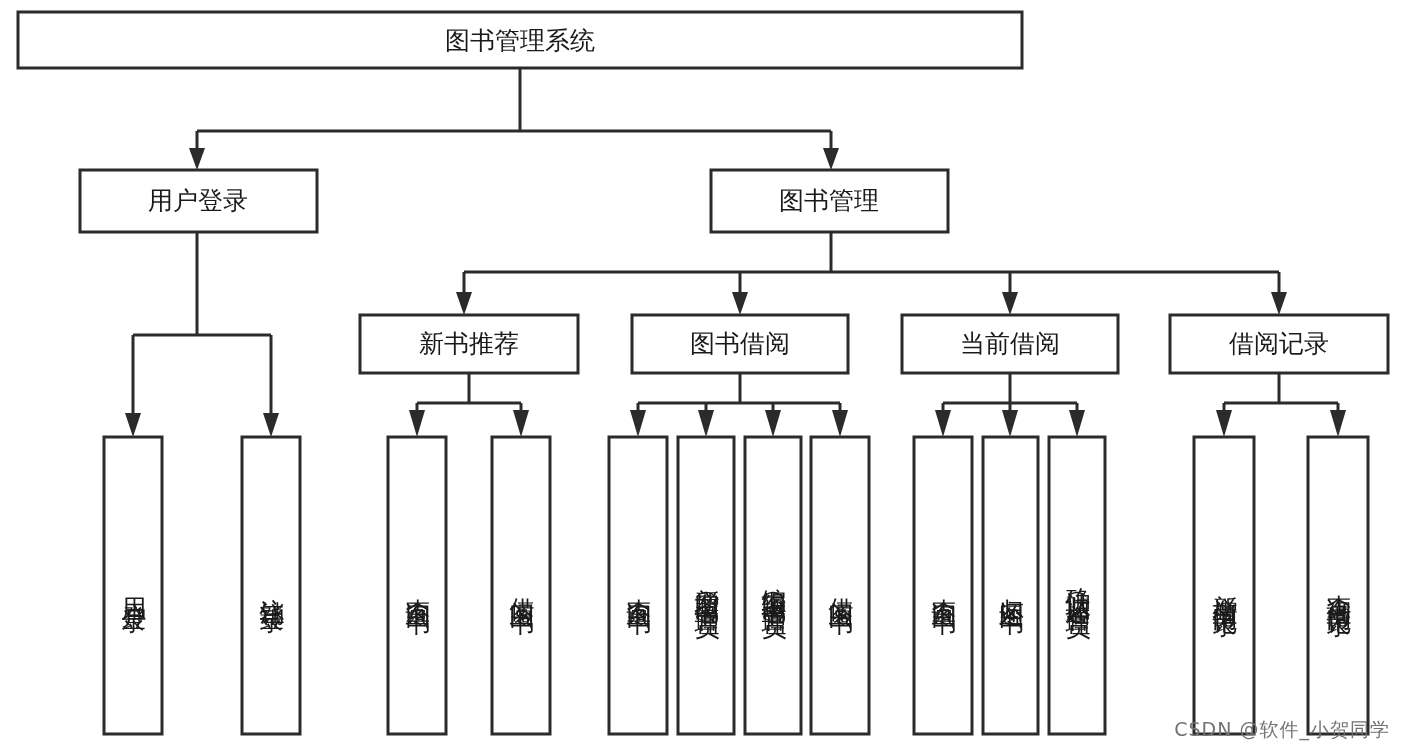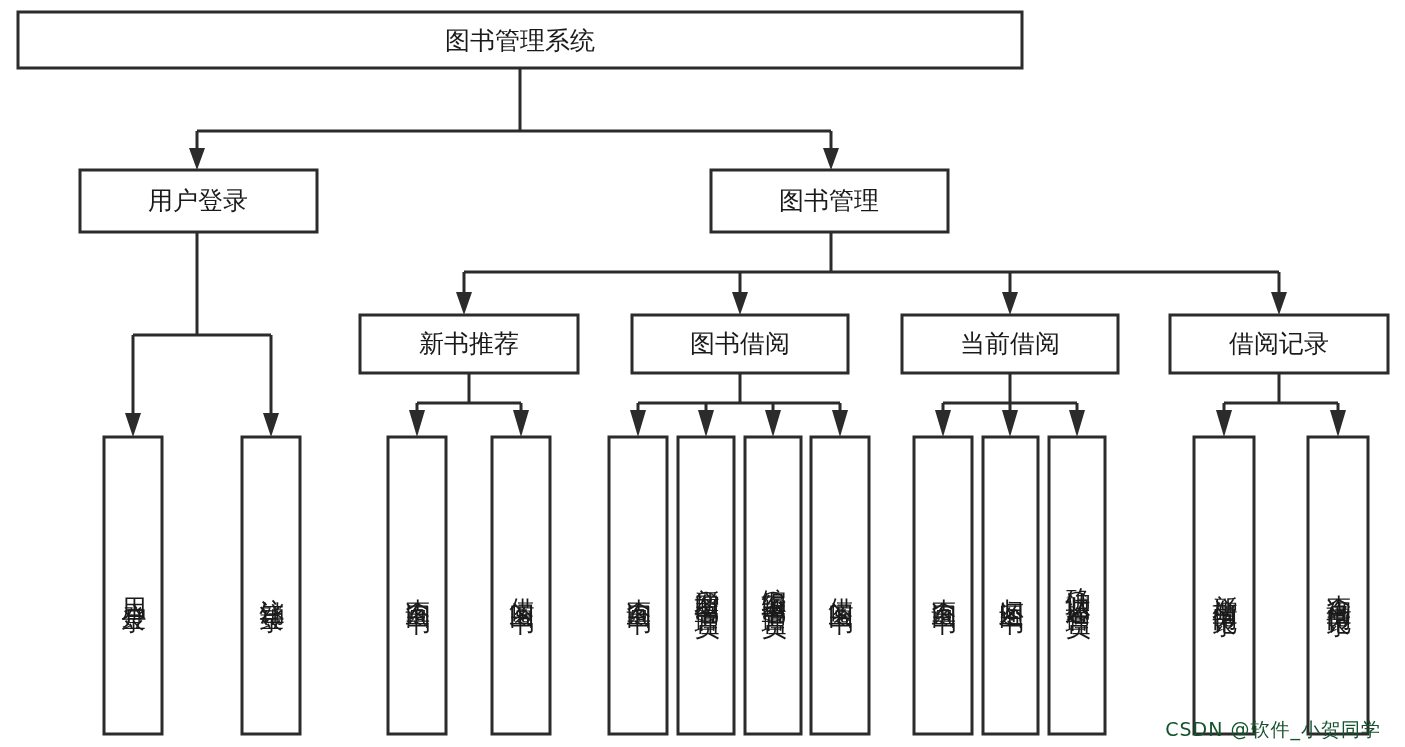--- a/index.html
+++ b/index.html
@@ -59,25 +59,25 @@
     font-family: "DejaVu Sans", "Liberation Sans", sans-serif;
     font-size: 25px;
     line-height: 1.15;
     letter-spacing: 4px;
     color: #1a1a1a;
     white-space: nowrap;
     pointer-events: none;
   }
   .watermark {
     position: absolute;
-    right: 24px;
+    right: 15px;
     bottom: 4px;
     font-family: "DejaVu Sans", "Liberation Sans", sans-serif;
     font-size: 19px;
-    color: #14532d;
+    color: #737373;
     letter-spacing: 1px;
     white-space: nowrap;
   }
 </style>
 </head>
 <body>
 
 <div id="diagram-root">
 
   <svg class="flow" viewBox="0 0 1405 747" xmlns="http://www.w3.org/2000/svg">

